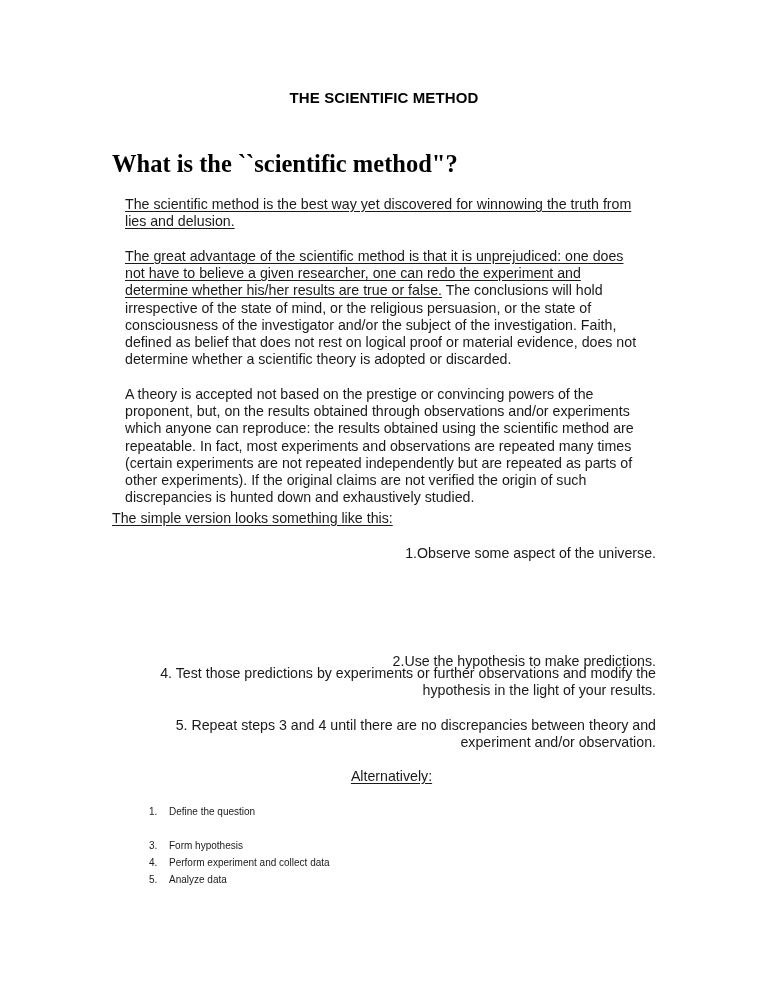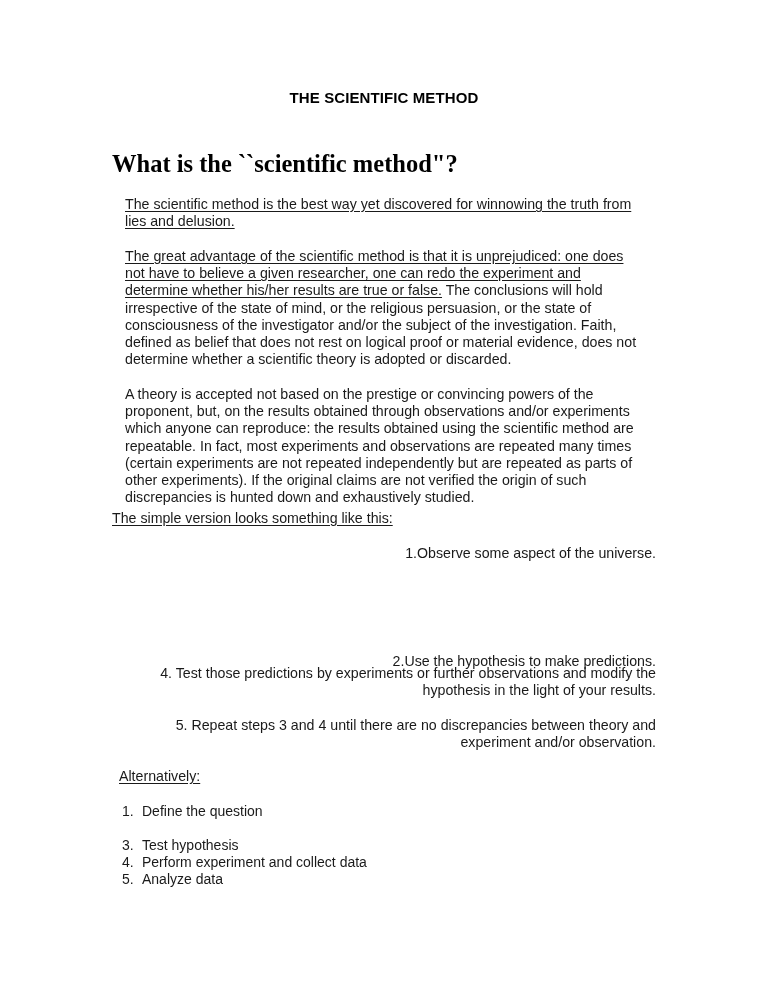--- a/index.html
+++ b/index.html
@@ -7,21 +7,21 @@
          font-family: "Liberation Sans", sans-serif; color: #1a1a1a; }
   .page { position: absolute; left: 0; top: 0; width: 768px; height: 994px; }
   .title { position: absolute; left: 0; width: 768px; top: 89px; text-align: center;
            font-weight: bold; font-size: 15px; letter-spacing: 0.1px; color: #000; }
   .h2 { position: absolute; left: 112px; top: 150px; font-family: "Liberation Serif", serif;
         font-weight: bold; font-size: 24.5px; color: #000; white-space: nowrap; }
   .block { position: absolute; left: 112px; width: 545px; font-size: 14.2px; line-height: 17.2px; }
   .u { text-decoration: underline; text-underline-offset: 2px; }
   .item { position: absolute; left: 131px; width: 525px; font-size: 14.2px; line-height: 17.2px; text-align: right; }
   .num { display: inline-block; width: 20px; }
-  .alt-item { position: absolute; left: 122px; font-size: 14px; line-height: 17.2px; white-space: nowrap; }
+  .alt-item { position: absolute; left: 149px; font-size: 10px; line-height: 17.2px; white-space: nowrap; }
   .alt-item .num { width: 20px; }
   p { margin: 13px; }
 </style>
 </head>
 <body>
 
 <div class="page">
 
   <div class="title">THE SCIENTIFIC METHOD</div>
 
@@ -53,29 +53,29 @@
   </div>
 
   <div class="item" style="top:665px;">
     <span>4.</span> <span>Test those predictions by experiments or further observations and modify the hypothesis in the light of your results.</span>
   </div>
 
   <div class="item" style="top:717px;">
     <span>5.</span> <span>Repeat steps 3 and 4 until there are no discrepancies between theory and experiment and/or observation.</span>
   </div>
 
-  <div class="block" style="top:768px; left:119px;">
+  <div class="block" style="top:768px; left:119px;text-align:center;">
     <span class="u">Alternatively:</span>
   </div>
 
   <div class="alt-item" style="top:803px;">
     <span class="num">1.</span><span>Define the question</span>
   </div>
   <div class="alt-item" style="top:837px;">
-    <span class="num">3.</span><span>Test hypothesis</span>
+    <span class="num">3.</span><span>Form hypothesis</span>
   </div>
   <div class="alt-item" style="top:854px;">
     <span class="num">4.</span><span>Perform experiment and collect data</span>
   </div>
   <div class="alt-item" style="top:871px;">
     <span class="num">5.</span><span>Analyze data</span>
   </div>
 
 </div>
 

